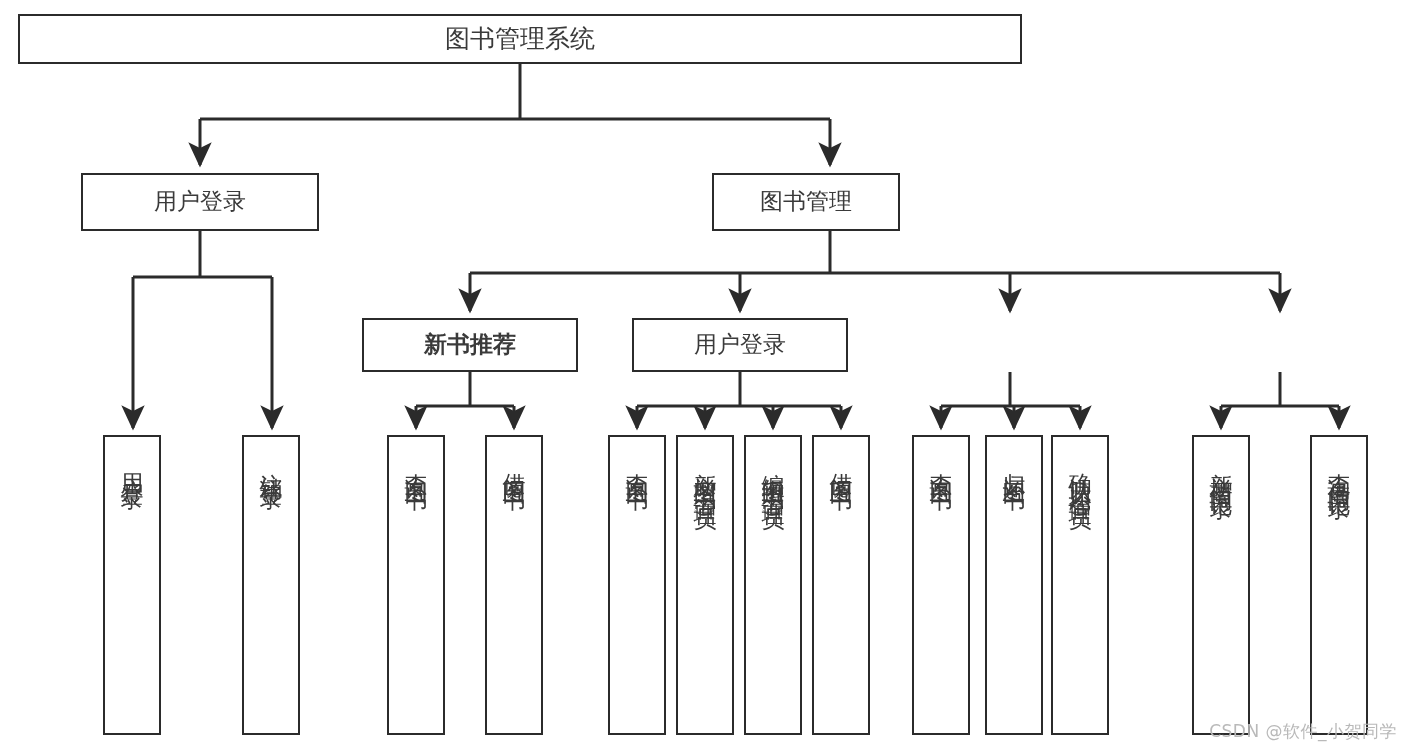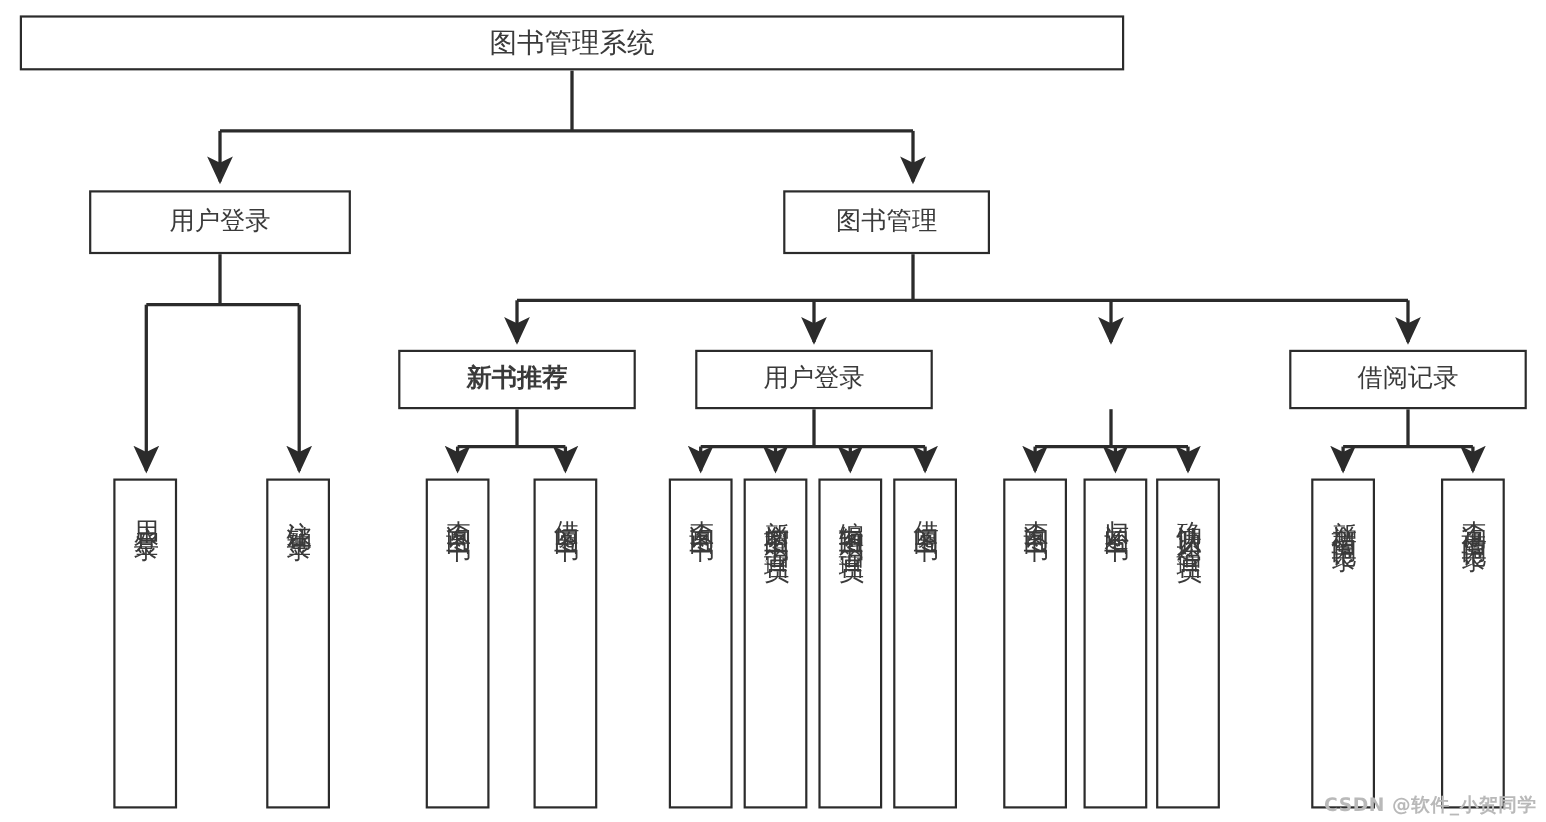--- a/index.html
+++ b/index.html
@@ -63,21 +63,20 @@
   }
   #watermark {
     position: absolute;
     right: 8px;
     bottom: 4px;
     font-size: 17px;
     color: #b9b9b9;
     letter-spacing: 0.5px;
     white-space: nowrap;
     font-family: "DejaVu Sans", "Liberation Sans", sans-serif;
-    font-weight: bold;
   }
 </style>
 </head>
 <body>
 
 <div id="diagram">
 
   <svg id="edges" viewBox="0 0 1405 747" xmlns="http://www.w3.org/2000/svg">
     <defs>
       <marker id="arrow" markerWidth="9" markerHeight="9" refX="7.6" refY="4.5" orient="auto" markerUnits="strokeWidth">
@@ -139,23 +138,20 @@
   <div class="node level1" style="left:712px;top:173px;width:188px;height:58px;">
     <span class="htext">图书管理</span>
   </div>
 
   <div class="node level1" style="left:362px;top:318px;width:216px;height:54px;font-weight:bold;">
     <span class="htext">新书推荐</span>
   </div>
   <div class="node level1" style="left:632px;top:318px;width:216px;height:54px;">
     <span class="htext">用户登录</span>
   </div>
-  <div class="node level1" style="left:1172px;top:318px;width:216px;height:54px;">
-    <span class="htext">借阅记录</span>
-  </div>
 
   <div class="node leaf" style="left:103px;top:435px;width:58px;height:300px;">
     <span class="vtext">用户登录</span>
   </div>
   <div class="node leaf" style="left:242px;top:435px;width:58px;height:300px;">
     <span class="vtext">注销登录</span>
   </div>
   <div class="node leaf" style="left:387px;top:435px;width:58px;height:300px;">
     <span class="vtext">查询图书</span>
   </div>

